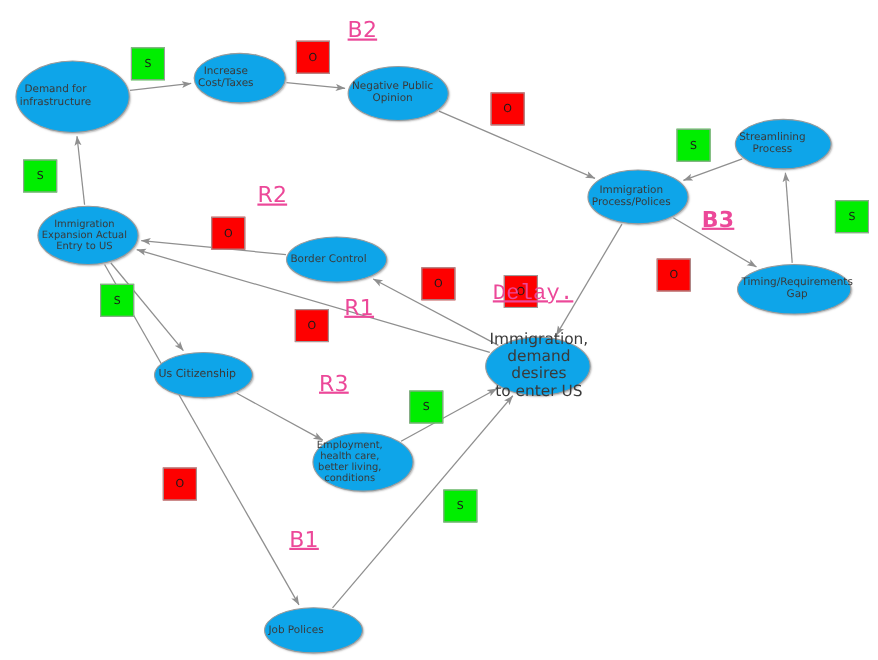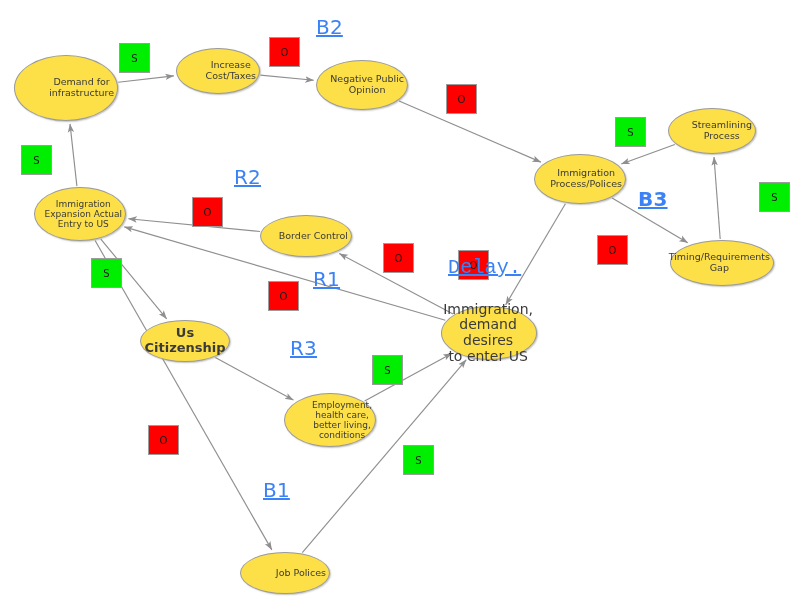--- a/index.html
+++ b/index.html
@@ -7,24 +7,24 @@
     position:relative;
     width:798px;height:600px;
     background:#ffffff;
     overflow:hidden;
     font-family:"DejaVu Sans", sans-serif;
   }
   #wires{position:absolute;left:0;top:0;width:798px;height:600px;}
   .node{
     position:absolute;
     border-radius:50%;
-    background:#fde047;
+    background:#0ea5e9;
     border:1.2px solid #9a9a9a;
     box-sizing:border-box;
-    display:flex;align-items:center;justify-content:flex-end;
+    display:flex;align-items:center;justify-content:flex-start;
     text-align:center;
     color:#3a3a3a;
     line-height:1.12;
     z-index:3;
     box-shadow:1px 1px 1.5px rgba(120,120,120,.45);
   }
   .node span{display:block;padding:0 3px;}
   .poly{
     position:absolute;
     width:31px;height:30px;
@@ -32,21 +32,21 @@
     box-sizing:border-box;
     display:flex;align-items:center;justify-content:center;
     font-size:10px;
     z-index:4;
   }
   .poly.s{background:#00EE00;color:#1a1a1a;}
   .poly.o{background:#FE0000;color:#1a1a1a;}
   .looplabel{
     position:absolute;
     font-size:17px;
-    color:#3b82f6;
+    color:#ec4899;
     text-decoration:underline;
     z-index:4;
     white-space:nowrap;
     letter-spacing:.2px;
   }
   .looplabel.big{font-size:20px;}
 </style>
 </head>
 <body>
 
@@ -94,21 +94,21 @@
     </div>
     <div class="node" style="left: 34px; top: 187px; width: 92px; height: 54px; font-size: 9px;">
       <span>Immigration<br>Expansion Actual<br>Entry to US</span>
     </div>
     <div class="node" style="left: 260px; top: 215px; width: 92px; height: 42px; font-size: 9.5px;">
       <span>Border Control</span>
     </div>
     <div class="node" style="left: 441px; top: 306px; width: 96px; height: 54px; font-size: 14px;">
       <span>Immigration,<br>demand desires<br>to enter US</span>
     </div>
-    <div class="node" style="left: 140px; top: 320px; width: 90px; height: 42px; font-size: 13px; font-weight: bold;">
+    <div class="node" style="left: 140px; top: 320px; width: 90px; height: 42px; font-size: 10px;">
       <span>Us Citizenship</span>
     </div>
     <div class="node" style="left: 284px; top: 393px; width: 92px; height: 54px; font-size: 9px;">
       <span>Employment,<br>health care,<br>better living,<br>conditions</span>
     </div>
     <div class="node" style="left: 240px; top: 552px; width: 90px; height: 42px; font-size: 9.5px;">
       <span>Job Polices</span>
     </div>
     <div class="poly s" style="left: 119px; top: 43px;">S</div>
     <div class="poly o" style="left: 269px; top: 37px;">O</div>

